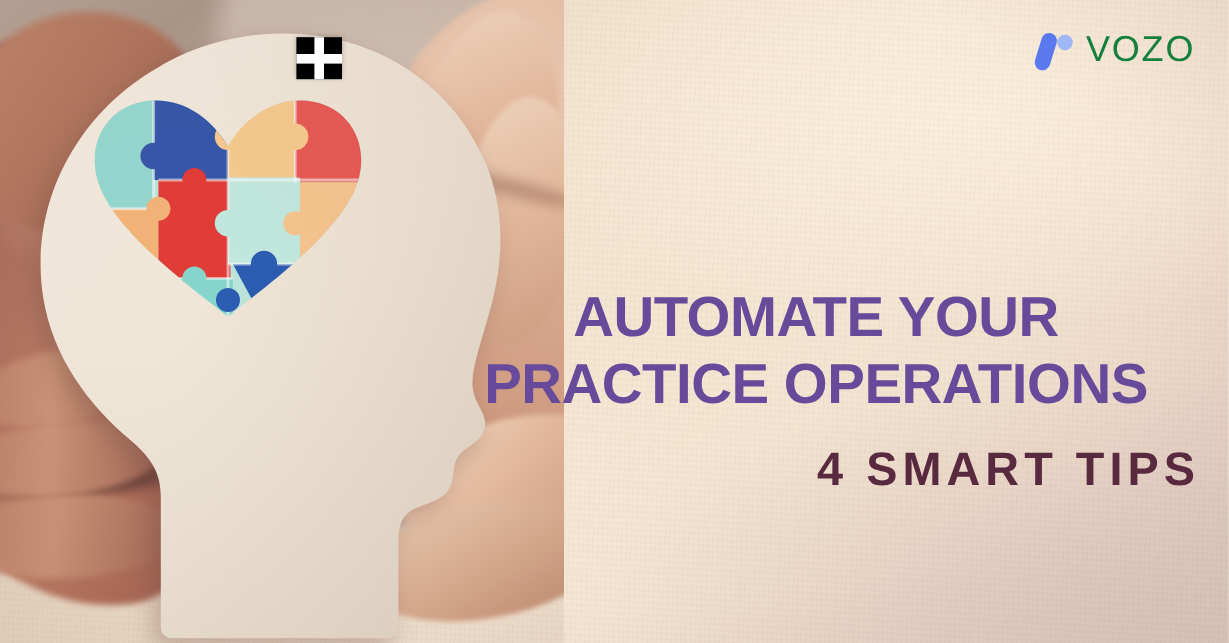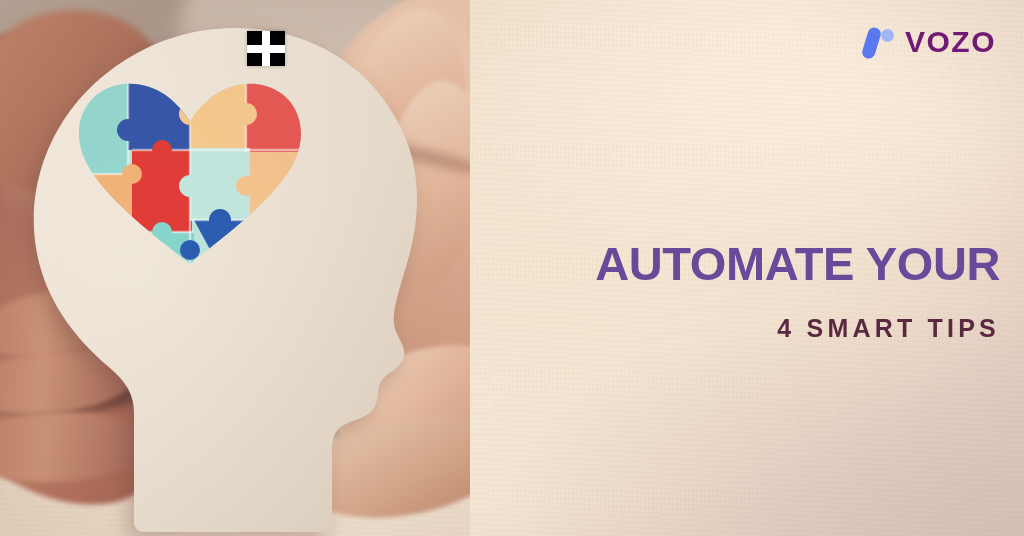--- a/index.html
+++ b/index.html
@@ -222,48 +222,48 @@
   }
   .logo-mark .dot {
     position: absolute;
     right: 1px; top: 5px;
     width: 13px; height: 13px;
     border-radius: 50%;
     background: #9fb6f7;
   }
   .logo-text {
     font-size: 30px;
-    font-weight: 700;
+    font-weight: 400;
     letter-spacing: 1.5px;
-    color: #701a75;
+    color: #15803d;
     line-height: 1;
   }
 
   
   .copy {
     position: absolute;
     right: 24px;
     top: 236px;
     width: 640px;
     text-align: right;
   }
   .headline {
     margin: 0;
     color: #684a9b;
     font-size: 47px;
     font-weight: 700;
     line-height: 1.19;
     letter-spacing: -0.4px;
     text-transform: uppercase;
   }
-  .headline .ln { display: block; white-space: nowrap; }
+  .headline .ln { display: block; white-space: nowrap; text-align: center; }
   .subline {
     margin: 22px 0 0 0;
     color: #58293f;
-    font-size: 25px;
+    font-size: 39px;
     font-weight: 700;
     letter-spacing: 4.2px;
     text-transform: uppercase;
     white-space: nowrap;
   }
 </style>
 </head>
 <body>
 
 <div id="banner">
@@ -396,17 +396,18 @@
     <div class="logo-mark">
       <div class="stroke"></div>
       <div class="dot"></div>
     </div>
     <div class="logo-text">VOZO</div>
   </div>
 
   <div class="copy">
     <h1 class="headline">
       <span class="ln">AUTOMATE YOUR</span>
+      <span class="ln">PRACTICE OPERATIONS</span>
     </h1>
     <p class="subline">4 SMART TIPS</p>
   </div>
 
 </div>
 
 </body></html>

